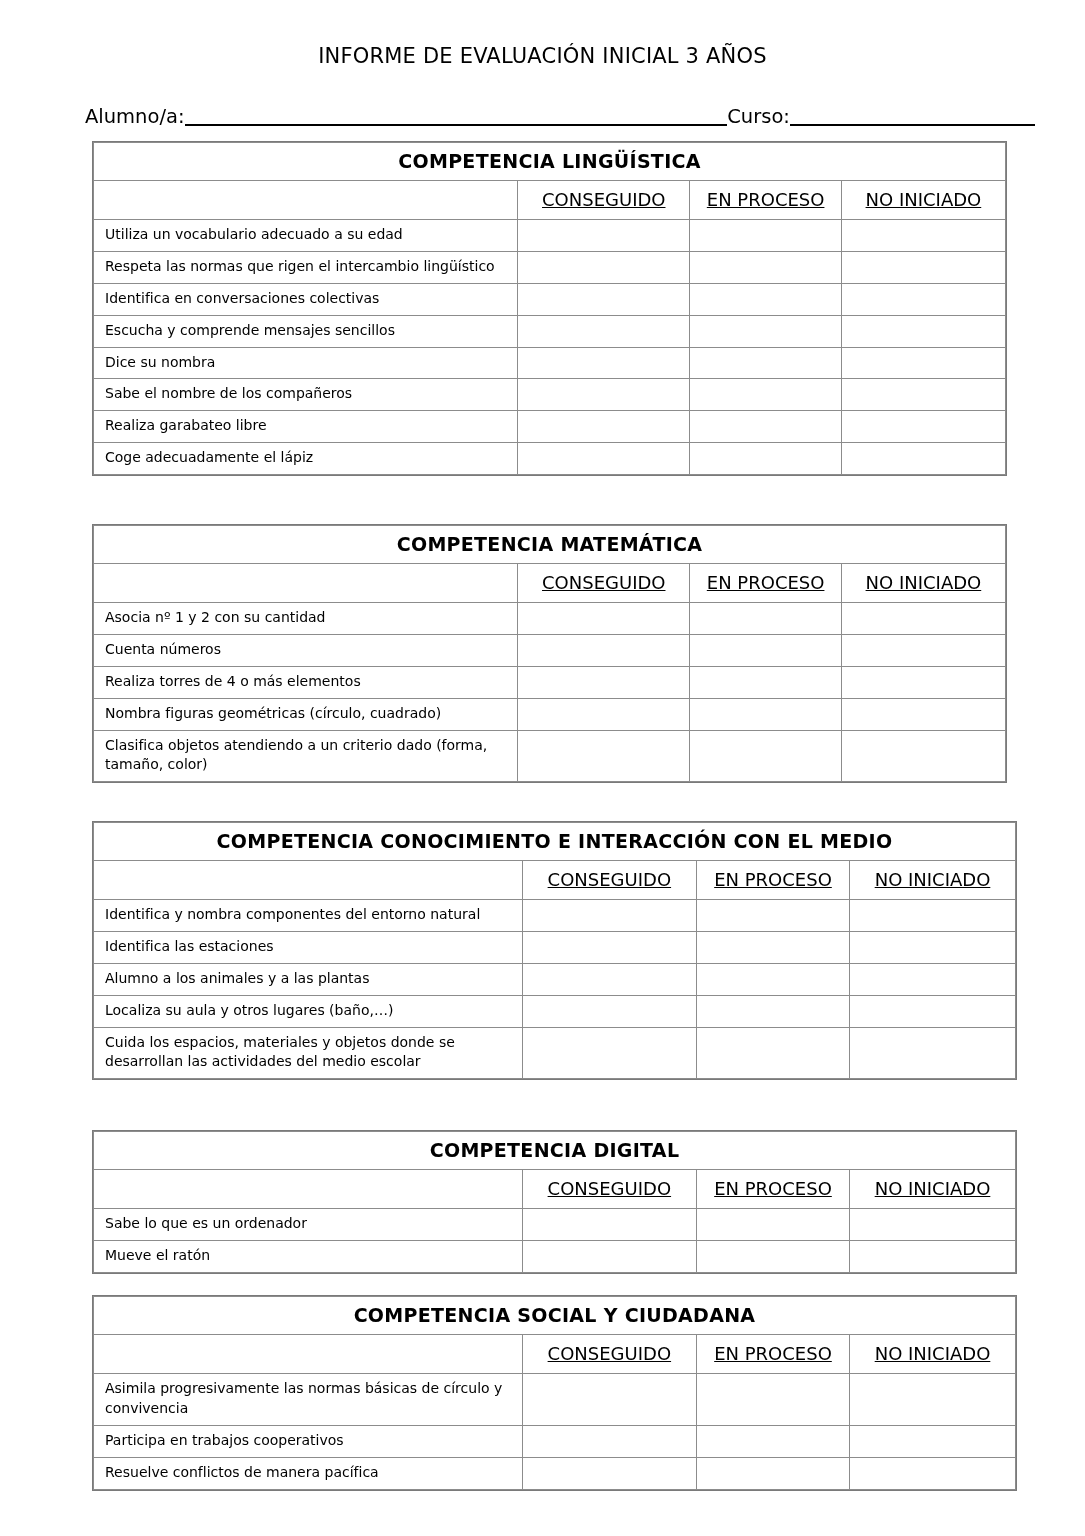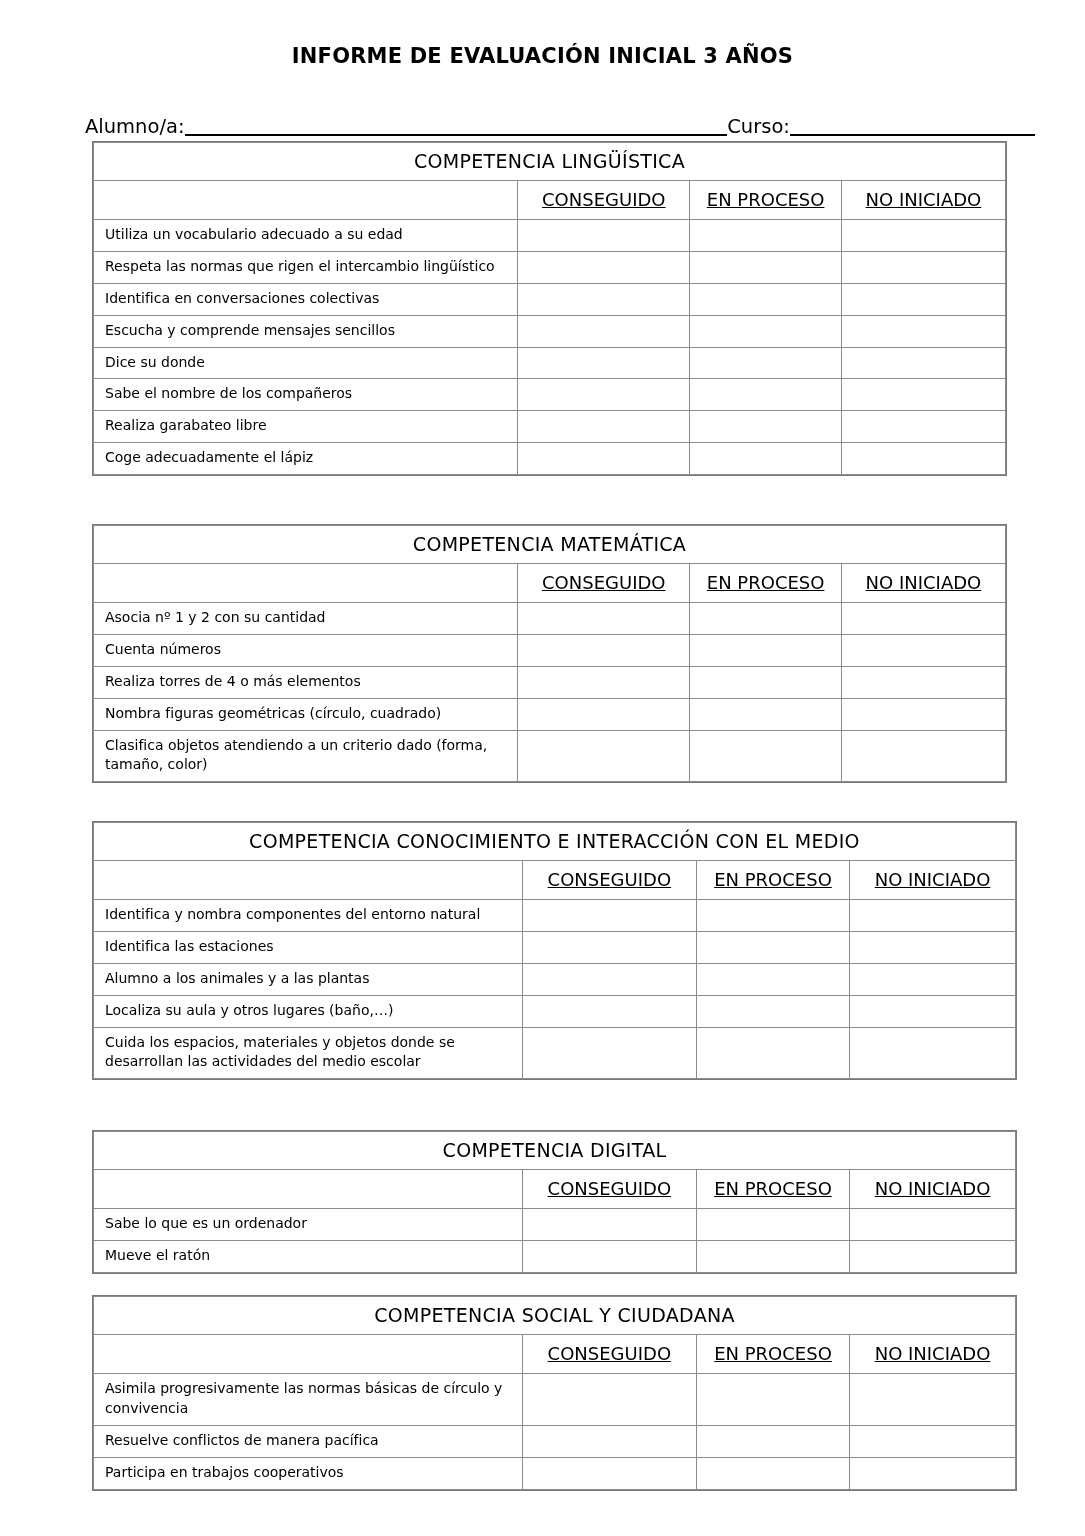--- a/index.html
+++ b/index.html
@@ -28,28 +28,28 @@
 
   
   .doc-title {
     position: absolute;
     top: 44px;
     left: 0;
     width: 1085px;
     text-align: center;
     font-size: 21px;
     letter-spacing: 0.2px;
-    font-weight: 700;
+    font-weight: 400;
     white-space: nowrap;
   }
 
   
   .id-line {
     position: absolute;
-    top: 108px;
+    top: 98px;
     left: 85px;
     width: 950px;
     height: 30px;
     font-size: 19.5px;
     display: flex;
     align-items: flex-end;
     white-space: nowrap;
   }
 
   .id-label {
@@ -90,21 +90,21 @@
     background: #ffffff;
   }
 
   
   table.comp-table {
     outline: 1px solid #7a7a7a;
   }
 
   .block-title-cell {
     text-align: center;
-    font-weight: normal;
+    font-weight: bold;
     font-size: 19px;
     letter-spacing: 0.3px;
     height: 31px;
     padding: 2px 4px 4px 4px !important;
     white-space: nowrap;
     margin-top: 23px;
   }
 
   .col-head {
     text-align: center;
@@ -188,21 +188,21 @@
             <td class="mark-cell"></td>
             <td class="mark-cell"></td>
           </tr>
           <tr>
             <td class="item-cell">Escucha y comprende mensajes sencillos</td>
             <td class="mark-cell"></td>
             <td class="mark-cell"></td>
             <td class="mark-cell"></td>
           </tr>
           <tr>
-            <td class="item-cell">Dice su donde</td>
+            <td class="item-cell">Dice su nombra</td>
             <td class="mark-cell"></td>
             <td class="mark-cell"></td>
             <td class="mark-cell"></td>
           </tr>
           <tr>
             <td class="item-cell">Sabe el nombre de los compañeros</td>
             <td class="mark-cell"></td>
             <td class="mark-cell"></td>
             <td class="mark-cell"></td>
           </tr>
@@ -374,27 +374,27 @@
             <td class="col-head">EN PROCESO</td>
             <td class="col-head">NO INICIADO</td>
           </tr>
           <tr>
             <td class="item-cell">Asimila progresivamente las normas básicas de círculo y convivencia</td>
             <td class="mark-cell"></td>
             <td class="mark-cell"></td>
             <td class="mark-cell"></td>
           </tr>
           <tr>
+            <td class="item-cell">Participa en trabajos cooperativos</td>
+            <td class="mark-cell"></td>
+            <td class="mark-cell"></td>
+            <td class="mark-cell"></td>
+          </tr>
+          <tr>
             <td class="item-cell">Resuelve conflictos de manera pacífica</td>
-            <td class="mark-cell"></td>
-            <td class="mark-cell"></td>
-            <td class="mark-cell"></td>
-          </tr>
-          <tr>
-            <td class="item-cell">Participa en trabajos cooperativos</td>
             <td class="mark-cell"></td>
             <td class="mark-cell"></td>
             <td class="mark-cell"></td>
           </tr>
         </tbody>
       </table>
     </div>
 
 </div>
 

